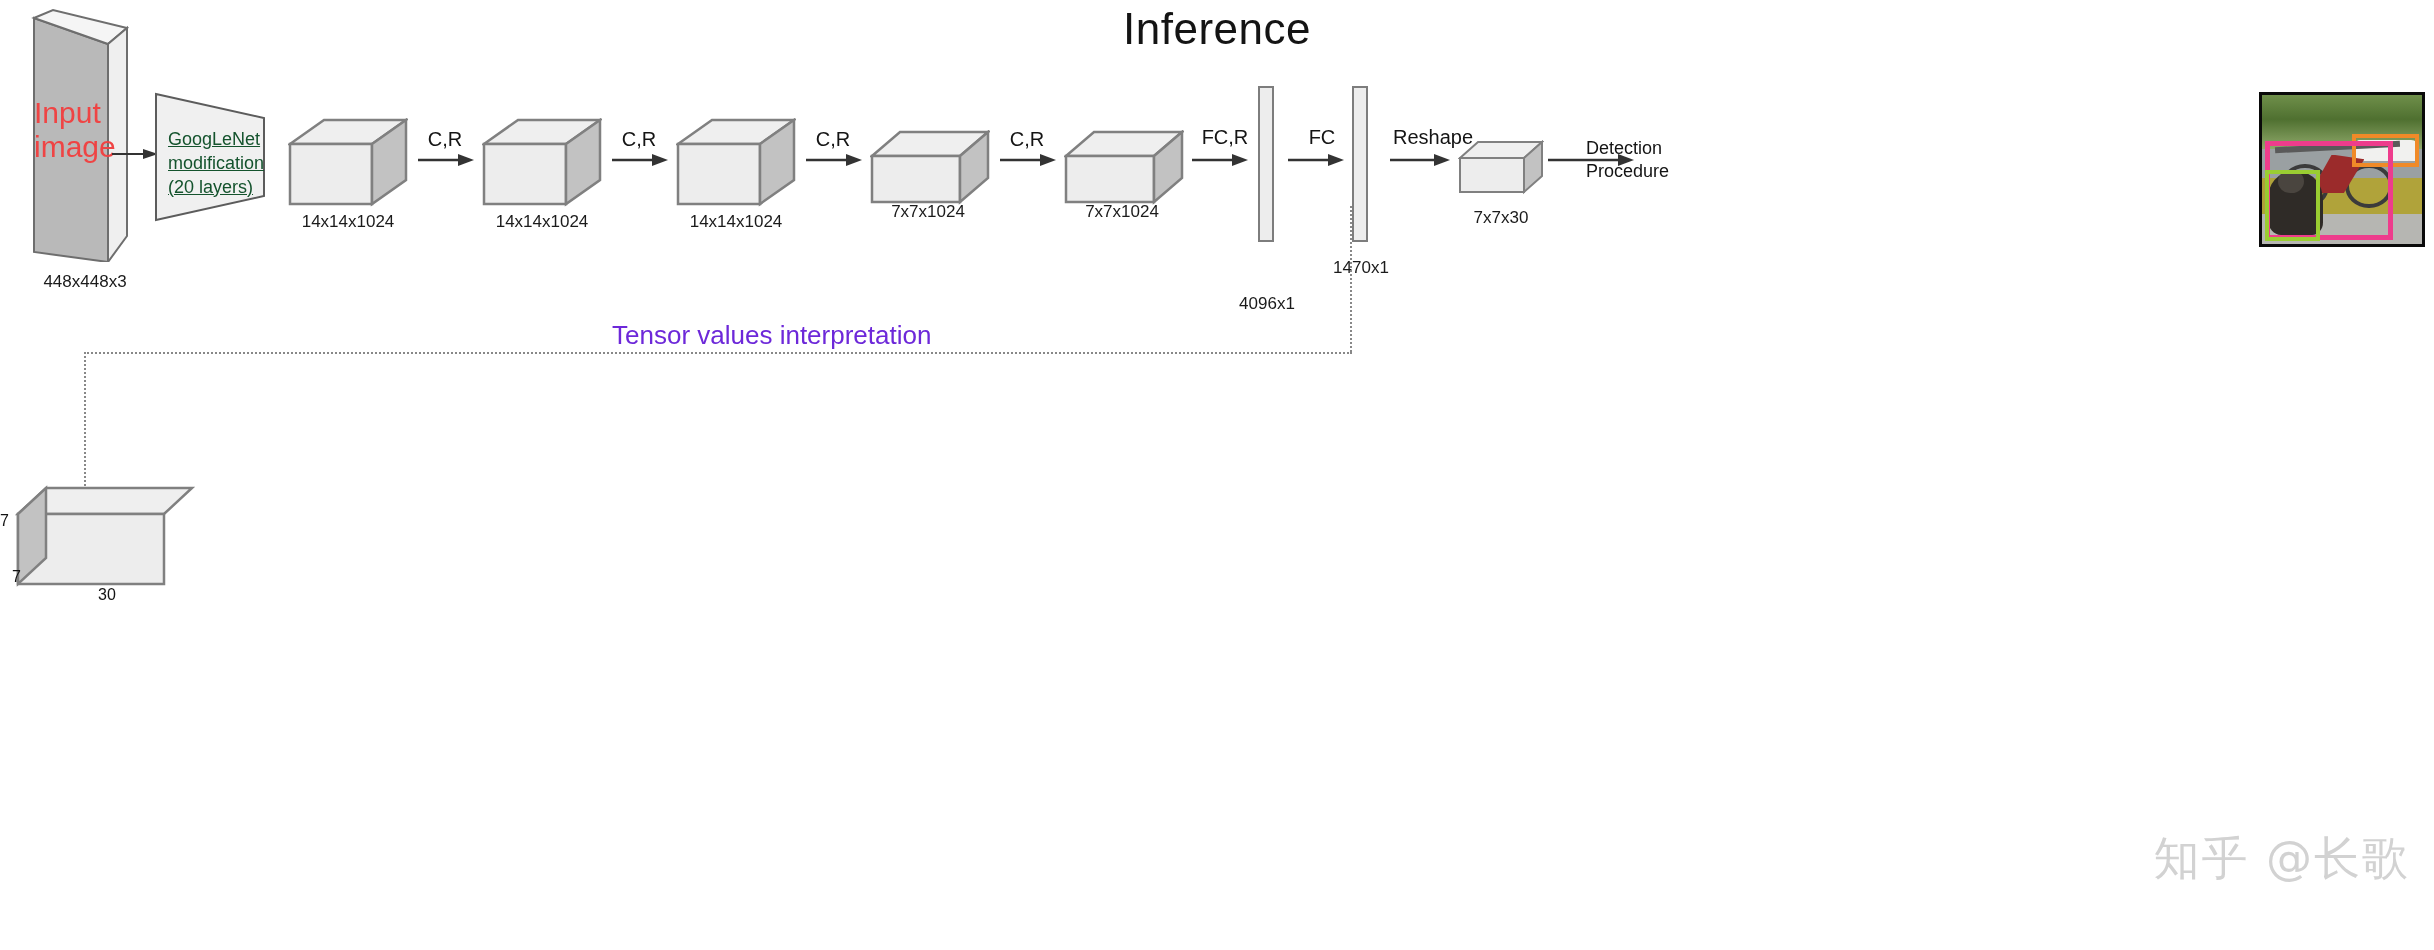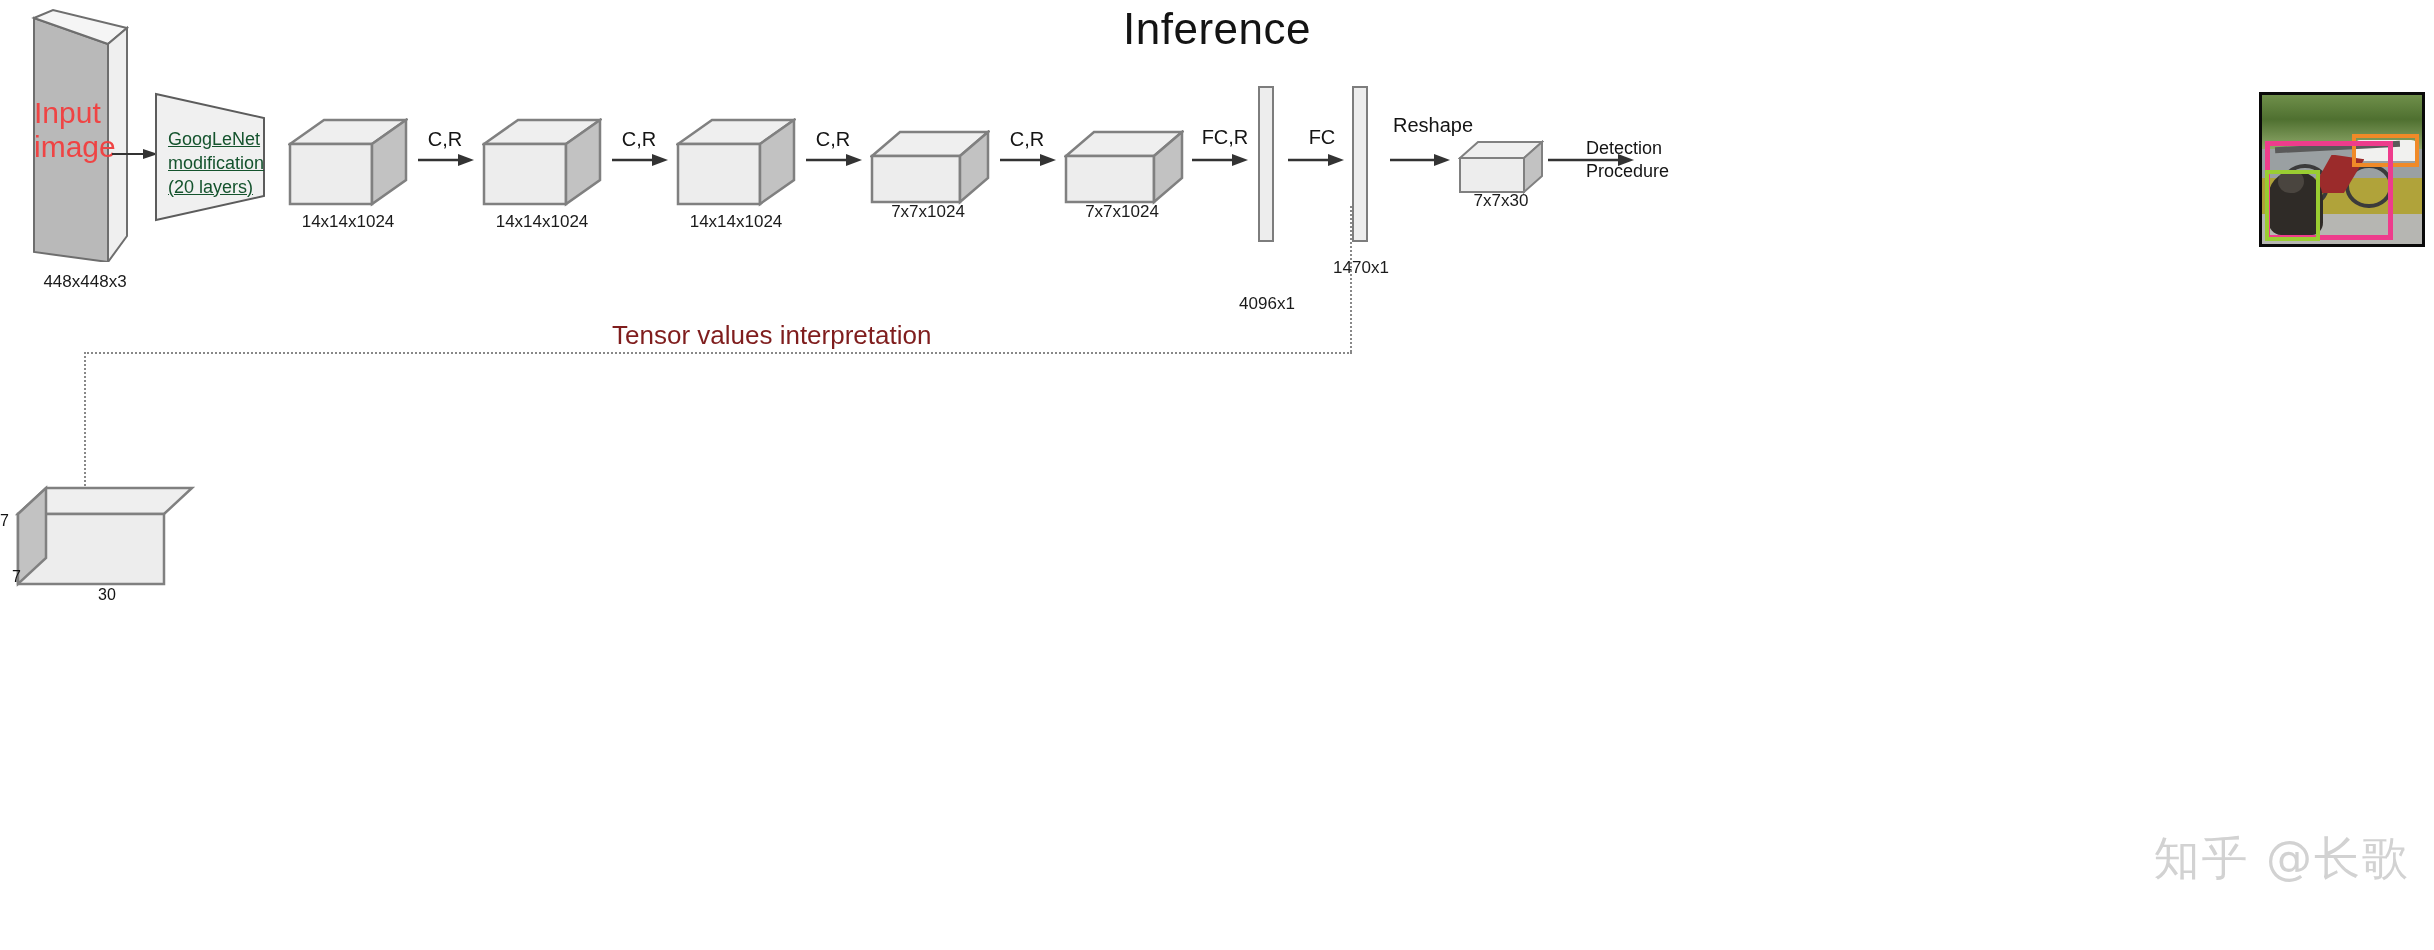--- a/index.html
+++ b/index.html
@@ -10,21 +10,21 @@
   }
   .abs{position:absolute;}
   #diagram-title{
     left:0;top:4px;width:2434px;text-align:center;
     font-size:44px;font-weight:400;letter-spacing:.5px;color:#141414;
   }
   
   .dim-label{font-size:17px;color:#1b1b1b;white-space:nowrap;text-align:center;}
   .op-label{font-size:20px;color:#141414;white-space:nowrap;text-align:center;}
   .small-note{font-size:18px;color:#141414;line-height:1.25;white-space:nowrap;}
-  .section-label{font-size:26px;color:#7f1d1d;white-space:nowrap;}
+  .section-label{font-size:26px;color:#6d28d9;white-space:nowrap;}
   .tick-label{font-size:16px;color:#141414;white-space:nowrap;}
   
   #input-slab{left:26px;top:4px;width:110px;height:258px;}
   #input-slab svg{display:block;}
   #input-text{
     left:34px;top:96px;width:96px;
     font-size:30px;line-height:1.12;color:#ef4444;font-weight:400;
   }
   
   #googlenet-block{left:152px;top:88px;width:120px;height:136px;}
@@ -184,36 +184,36 @@
 <div class="abs arrow" style="left:1288px;top:152px;">
   <svg width="56" height="16" viewBox="0 0 56 16">
     <line x1="0" y1="8" x2="44" y2="8" stroke="#333" stroke-width="2.5"></line>
     <polygon points="56,8 40,2 40,14" fill="#333"></polygon>
   </svg>
 </div>
 
 <div class="abs fcbar" style="left:1352px;top:86px;width:16px;height:156px;"></div>
 <div class="abs dim-label" style="left:1308px;top:258px;width:106px;">1470x1</div>
 
-<div class="abs op-label" style="left:1378px;top:114px;width:110px;">Reshape</div>
+<div class="abs op-label" style="left:1378px;top:126px;width:110px;">Reshape</div>
 <div class="abs arrow" style="left:1390px;top:152px;">
   <svg width="60" height="16" viewBox="0 0 60 16">
     <line x1="0" y1="8" x2="48" y2="8" stroke="#333" stroke-width="2.5"></line>
     <polygon points="60,8 44,2 44,14" fill="#333"></polygon>
   </svg>
 </div>
 
 <div class="abs cube" style="left:1458px;top:140px;">
   <svg width="86" height="56" viewBox="0 0 86 56">
     <polygon points="2,18 20,2 84,2 66,18" fill="#efefef" stroke="#808080" stroke-width="2"></polygon>
     <polygon points="2,18 2,52 66,52 66,18" fill="#ededed" stroke="#808080" stroke-width="2"></polygon>
     <polygon points="66,18 84,2 84,36 66,52" fill="#c2c2c2" stroke="#808080" stroke-width="2"></polygon>
   </svg>
 </div>
-<div class="abs dim-label" style="left:1452px;top:191px;width:98px;">7x7x30</div>
+<div class="abs dim-label" style="left:1452px;top:208px;width:98px;">7x7x30</div>
 
 <div class="abs arrow" style="left:1548px;top:152px;">
   <svg width="86" height="16" viewBox="0 0 86 16">
     <line x1="0" y1="8" x2="74" y2="8" stroke="#333" stroke-width="2.5"></line>
     <polygon points="86,8 70,2 70,14" fill="#333"></polygon>
   </svg>
 </div>
 
 <div class="abs small-note" style="left:1586px;top:102px;width:120px;margin-top:35px;">
   <div>Detection</div>

